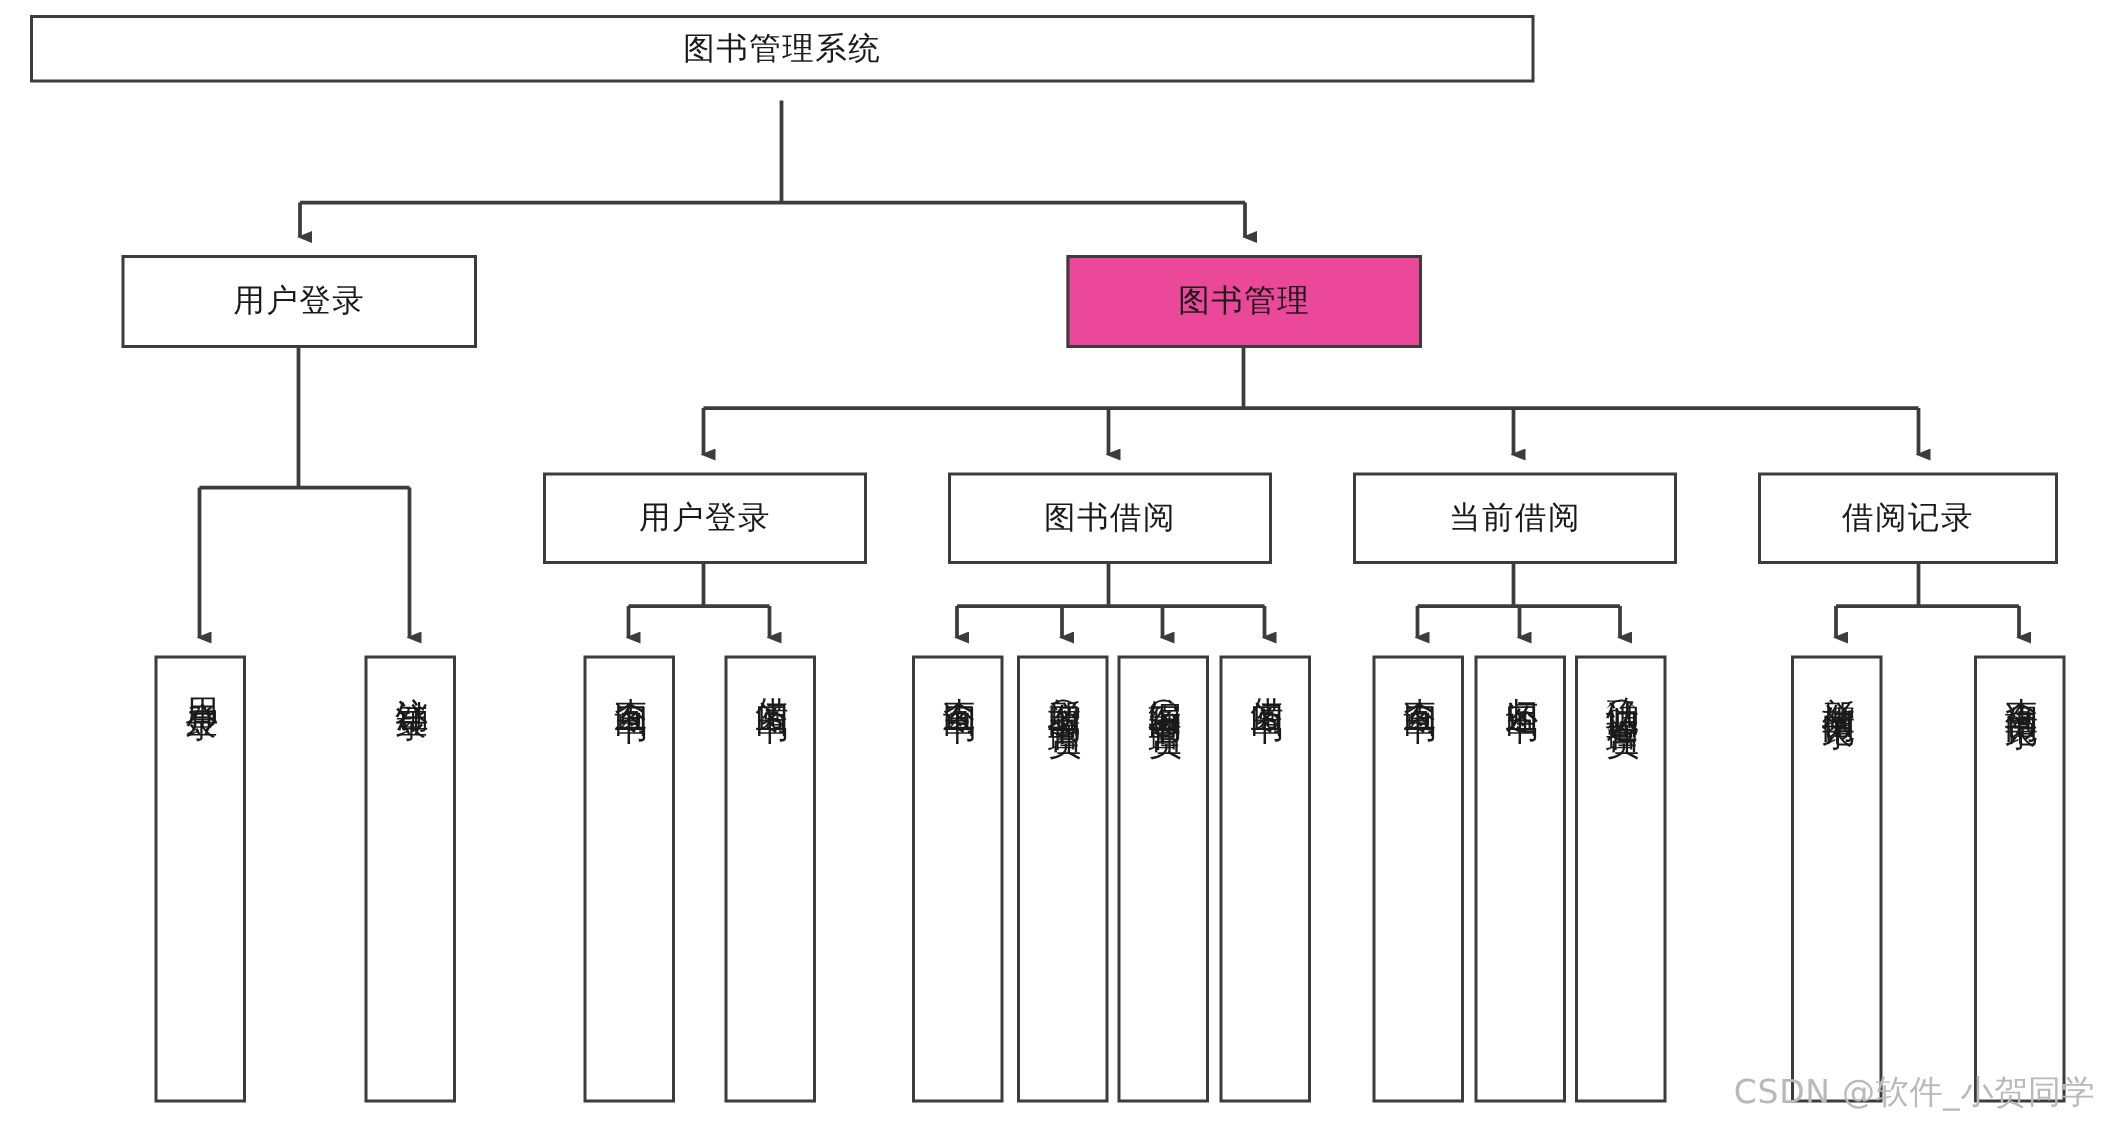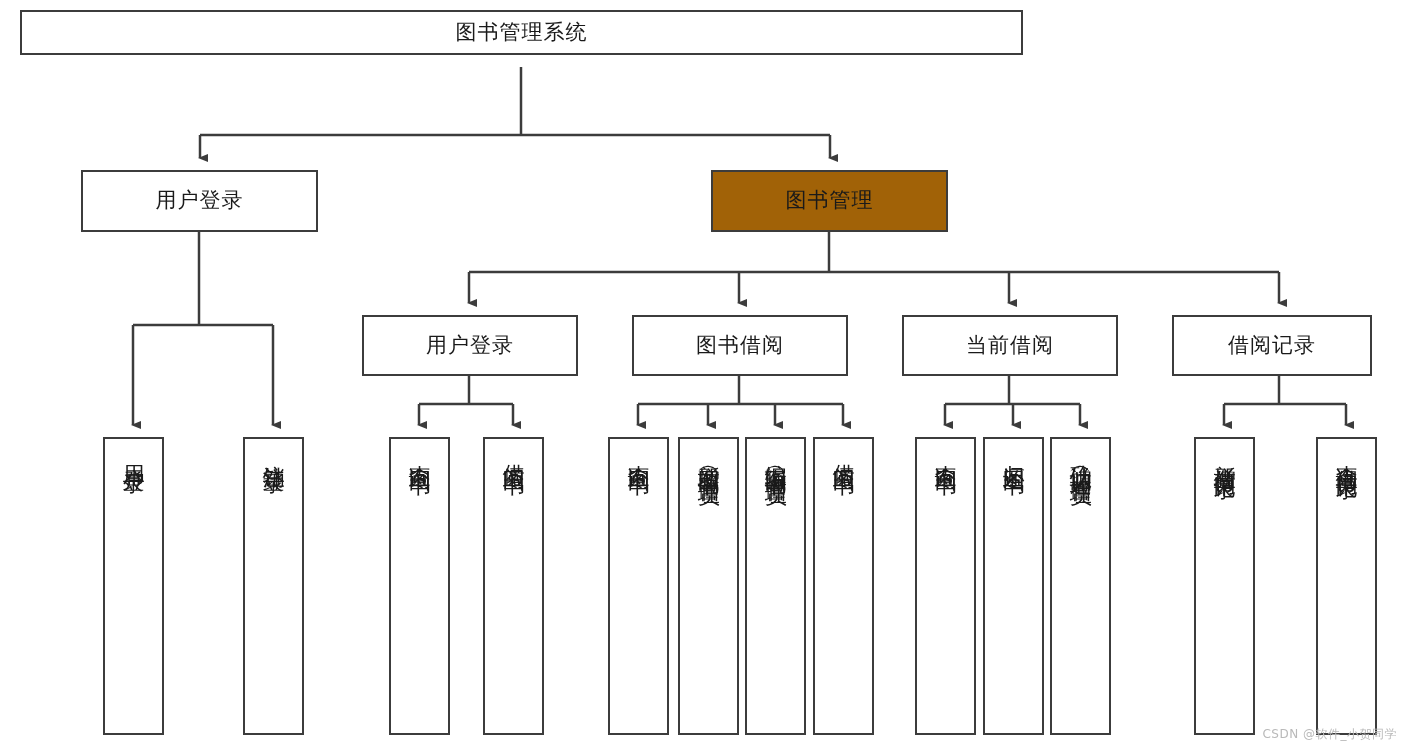--- a/index.html
+++ b/index.html
@@ -56,21 +56,21 @@
     text-orientation: upright;
     font-size: 22px;
     line-height: 1.02;
     letter-spacing: 3px;
     white-space: nowrap;
   }
   .watermark {
     position: absolute;
     right: 8px;
     bottom: 4px;
-    font-size: 12px;
+    font-size: 22px;
     color: #b9b9b9;
     white-space: nowrap;
     letter-spacing: 0.5px;
   }
 </style>
 </head>
 <body>
 
 <div id="canvas">
 
@@ -124,21 +124,21 @@
     </g>
   </svg>
 
   <div class="node horiz" style="left: 20px; top: 10px; width: 1003px; height: 45px; border-color: rgb(60, 60, 60); background: rgb(255, 255, 255); color: rgb(26, 26, 26);">
     <span class="lbl">图书管理系统</span>
   </div>
 
   <div class="node horiz" style="left: 81px; top: 170px; width: 237px; height: 62px; border-color: rgb(60, 60, 60); background: rgb(255, 255, 255); color: rgb(26, 26, 26);">
     <span class="lbl">用户登录</span>
   </div>
-  <div class="node horiz" style="left: 711px; top: 170px; width: 237px; height: 62px; border-color: rgb(60, 60, 60); background: #a16207; color: rgb(26, 26, 26);">
+  <div class="node horiz" style="left: 711px; top: 170px; width: 237px; height: 62px; border-color: rgb(60, 60, 60); background: #ec4899; color: rgb(26, 26, 26);">
     <span class="lbl">图书管理</span>
   </div>
 
   <div class="node horiz" style="left: 362px; top: 315px; width: 216px; height: 61px; border-color: rgb(60, 60, 60); background: rgb(255, 255, 255); color: rgb(26, 26, 26);">
     <span class="lbl">用户登录</span>
   </div>
   <div class="node horiz" style="left: 902px; top: 315px; width: 216px; height: 61px; border-color: rgb(60, 60, 60); background: rgb(255, 255, 255); color: rgb(26, 26, 26);">
     <span class="lbl">当前借阅</span>
   </div>
   <div class="node horiz" style="left: 632px; top: 315px; width: 216px; height: 61px; border-color: rgb(60, 60, 60); background: rgb(255, 255, 255); color: rgb(26, 26, 26);">

